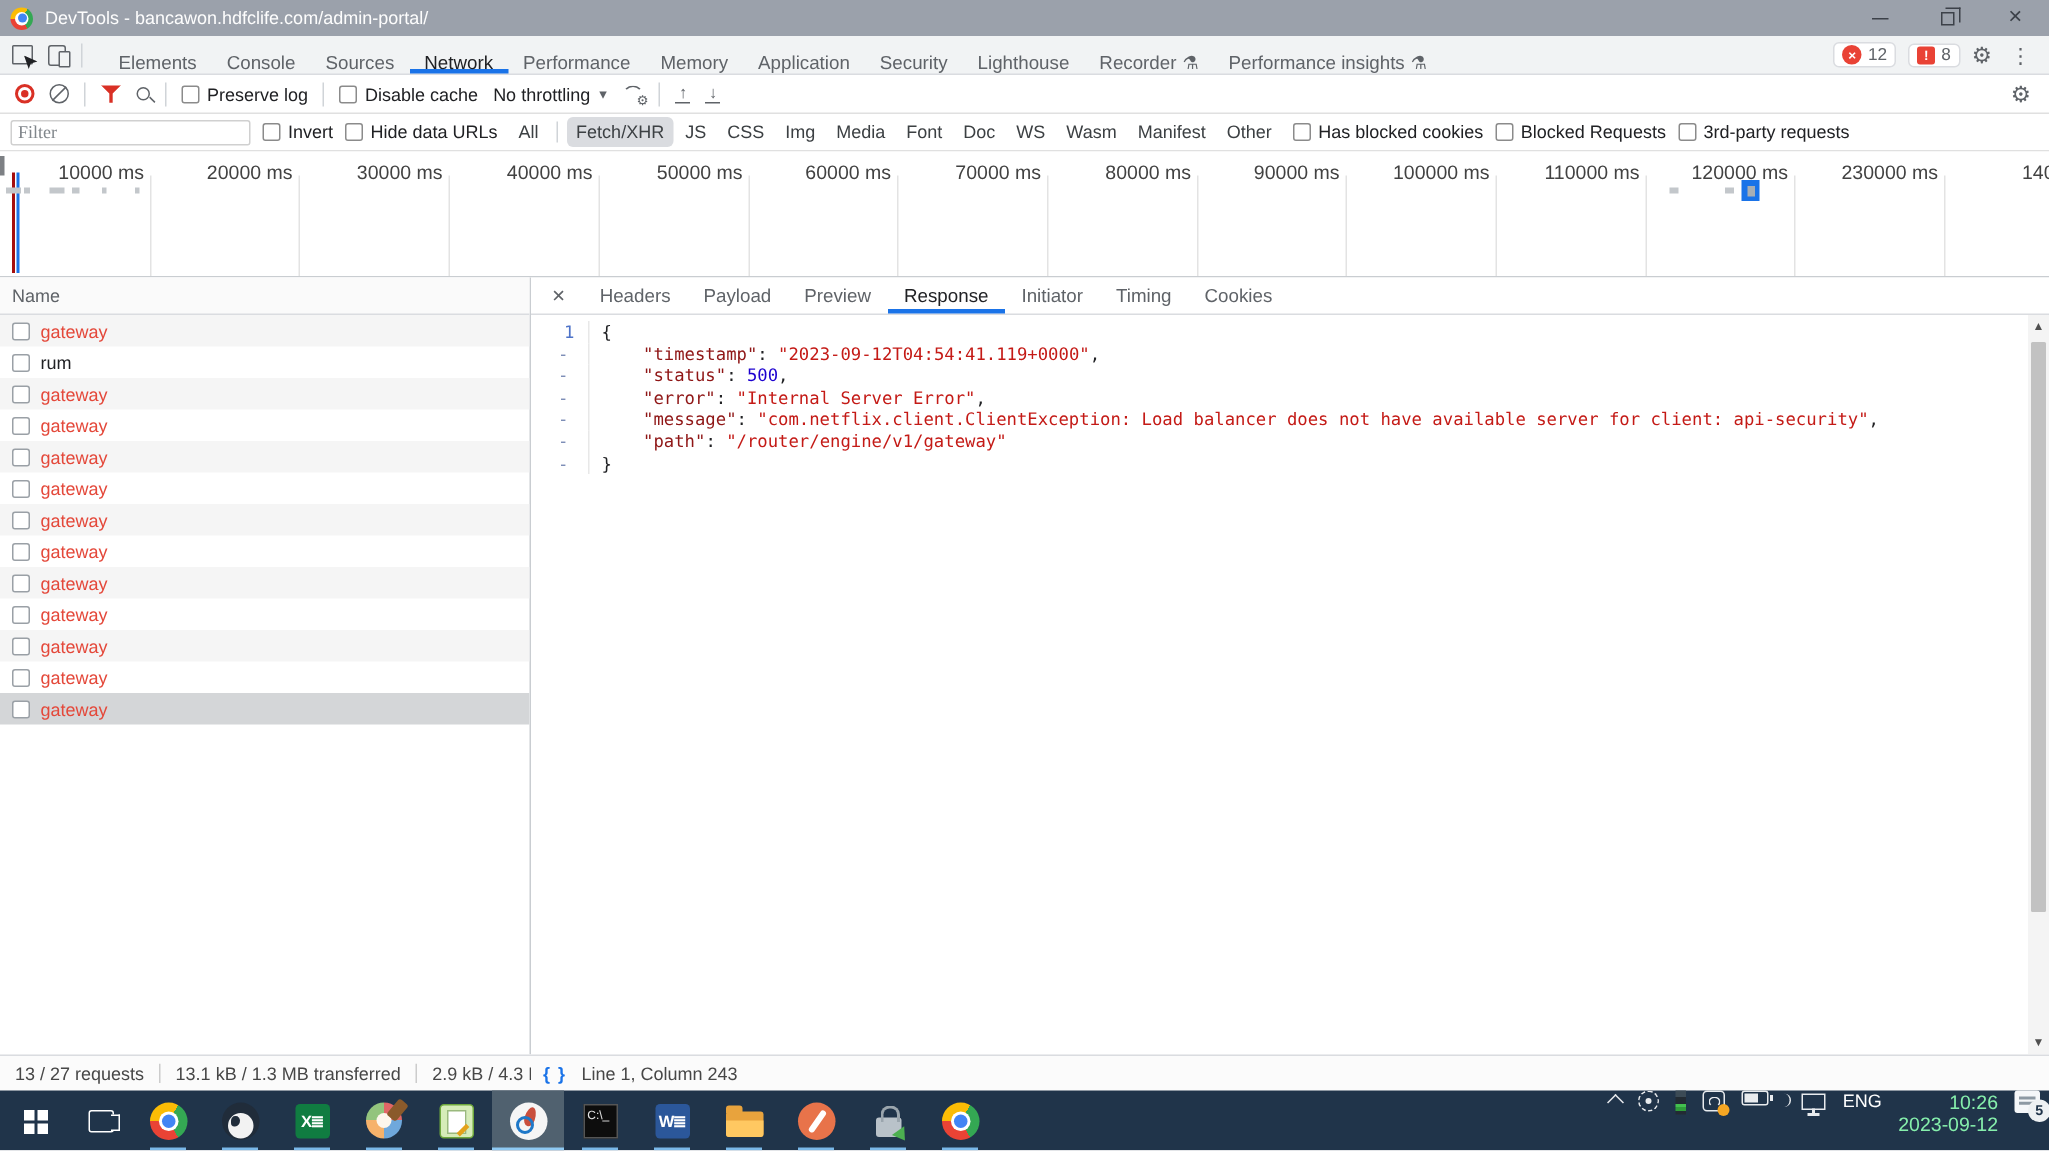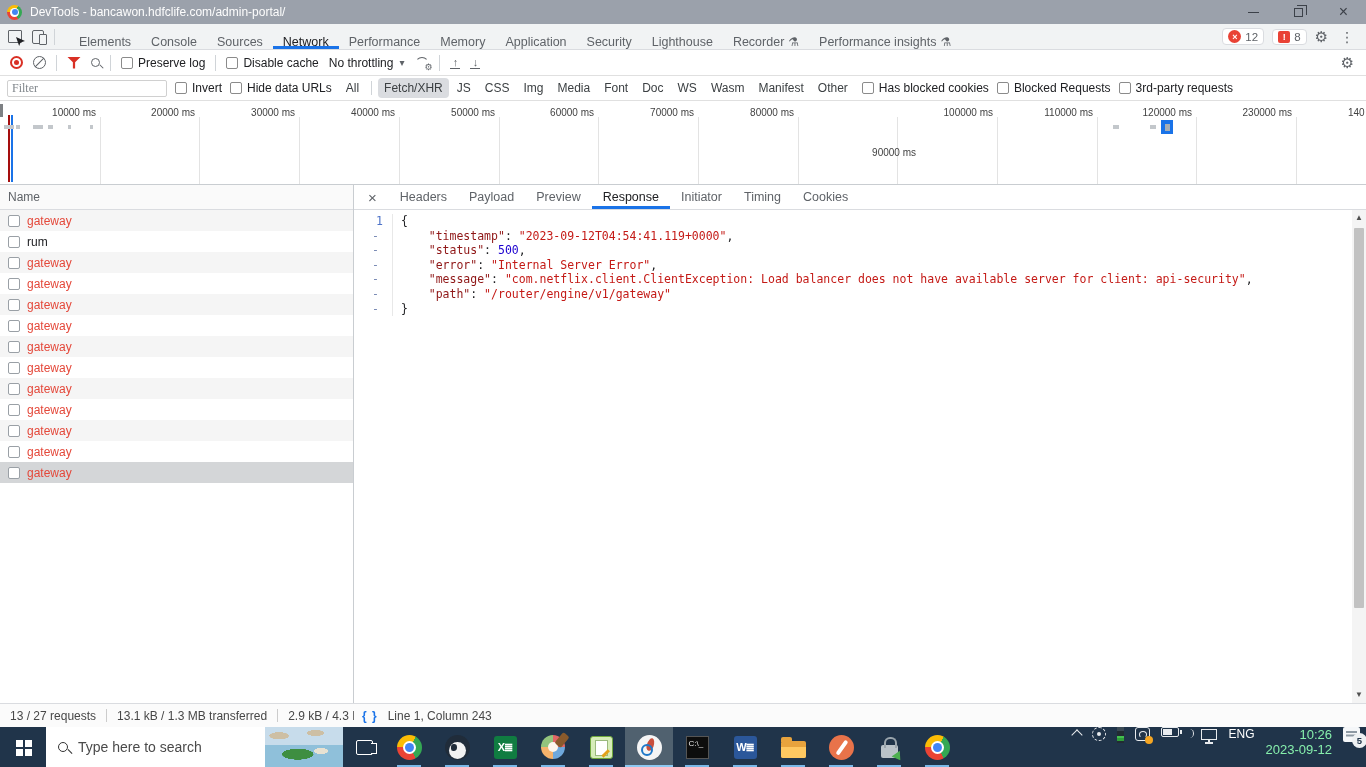--- a/index.html
+++ b/index.html
@@ -64,21 +64,21 @@
   .filter-bar{position:absolute;top:76px;left:0;right:0;height:25px;background:#fff;border-bottom:1px solid #e0e0e0;display:flex;align-items:center;gap:8px;padding-left:7px;font-size:12px;color:#202124}
   .filter-input{width:160px;height:17px;border:1px solid #d0d0d0;border-radius:2px;font-size:12px;padding:0 4px;color:#202124;font-family:Liberation Serif, serif}
   .filter-input::placeholder{color:#80868b}
   .pills{display:flex;align-items:center;gap:2px}
   .pill{padding:3px 6px;border-radius:4px;color:#3c4043;cursor:default;white-space:nowrap}
   .pill.active{background:#dadce0}
   .pill-sep{width:1px;height:14px;background:#d0d4d8;margin:0 4px}
 
   
   .timeline{position:absolute;top:101px;left:0;right:0;height:84px;background:#fff;border-bottom:1px solid #c9cdd1;overflow:hidden}
-  .tl-label{position:absolute;top:6px;width:88px;text-align:right;font-size:10px;color:#424242;white-space:nowrap}
+  .tl-label{position:absolute;top:6px;width:88px;text-align:right;font-size:13px;color:#424242;white-space:nowrap}
   .tl-grid{position:absolute;top:16px;bottom:0;width:1px;background:#e3e3e3}
   .tl-mark{position:absolute;height:4px;background:#c3c7cb}
   .tl-line-blue{position:absolute;left:11px;top:14px;bottom:2px;width:2px;background:#1a73e8}
   .tl-line-red{position:absolute;left:8px;top:14px;bottom:2px;width:2px;background:#a50e0e}
   .tl-corner{position:absolute;left:0;top:3px;width:3px;height:13px;background:#7d8084}
   .tl-select{position:absolute;left:1161px;top:19px;width:12px;height:14px;background:#1a73e8;display:flex;align-items:center;justify-content:center}
   .tl-select i{width:5px;height:7px;background:#a8aeb4}
 
   
   .main{position:absolute;top:185px;left:0;height:518px;right:0;display:flex}
@@ -373,21 +373,21 @@
       <span class="tl-label" style="left: 307px;">40000 ms</span>
       <span class="tl-grid" style="left: 499px;"></span>
       <span class="tl-label" style="left: 407px;">50000 ms</span>
       <span class="tl-grid" style="left: 598px;"></span>
       <span class="tl-label" style="left: 506px;">60000 ms</span>
       <span class="tl-grid" style="left: 698px;"></span>
       <span class="tl-label" style="left: 606px;">70000 ms</span>
       <span class="tl-grid" style="left: 798px;"></span>
       <span class="tl-label" style="left: 706px;">80000 ms</span>
       <span class="tl-grid" style="left: 897px;"></span>
-      <span class="tl-label" style="left: 828px; margin-top: 40px;">90000 ms</span>
+      <span class="tl-label" style="left: 805px;">90000 ms</span>
       <span class="tl-grid" style="left: 997px;"></span>
       <span class="tl-label" style="left: 905px;">100000 ms</span>
       <span class="tl-grid" style="left: 1097px;"></span>
       <span class="tl-label" style="left: 1005px;">110000 ms</span>
       <span class="tl-grid" style="left: 1196px;"></span>
       <span class="tl-label" style="left: 1104px;">120000 ms</span>
       <span class="tl-grid" style="left: 1296px;"></span>
       <span class="tl-label" style="left: 1204px;">230000 ms</span>
       <span class="tl-label" style="left: 1348px; width: 30px; text-align: left;">140</span>
     </div>
@@ -514,25 +514,20 @@
     <div class="sb-right">
       <span class="braces">{ }</span>
       <span>Line 1, Column 243</span>
     </div>
   </div>
 
   <div class="taskbar">
     <div class="tb-start">
         <span class="ic-win"></span>
       </div>
-    <div class="tb-search">
-      <span class="mag"></span>
-      <input placeholder="Type here to search" style="">
-      <span class="search-img"></span>
-    </div>
     <div class="tb-taskview">
         <span class="ic-tv"></span>
       </div>
     <div class="tb-apps">
       <div class="tb-app">
           <span class="ic-chrome"></span>
           <span class="tb-underline"></span>
         </div>
       <div class="tb-app">
           <span class="ic-dog"></span>

